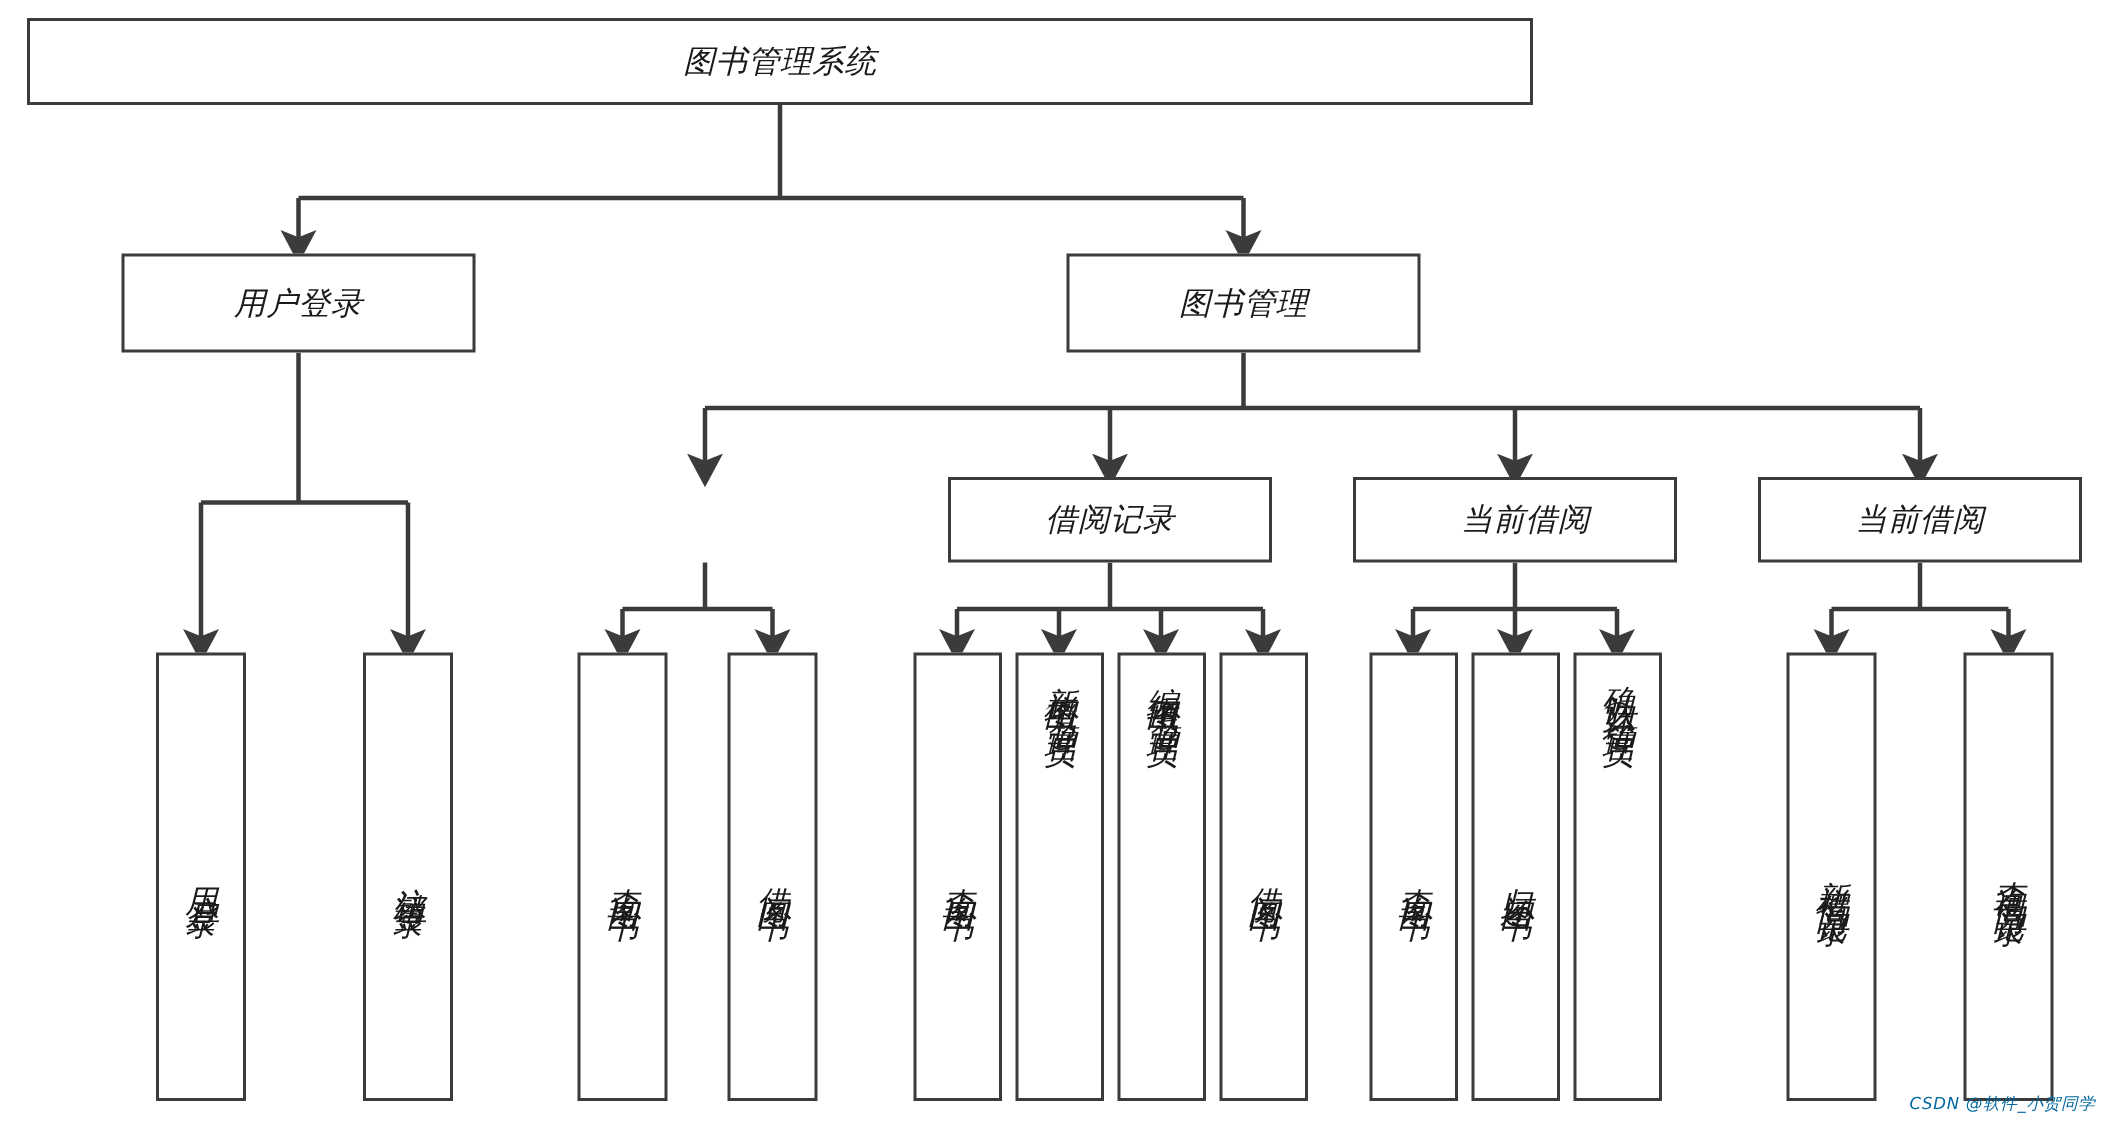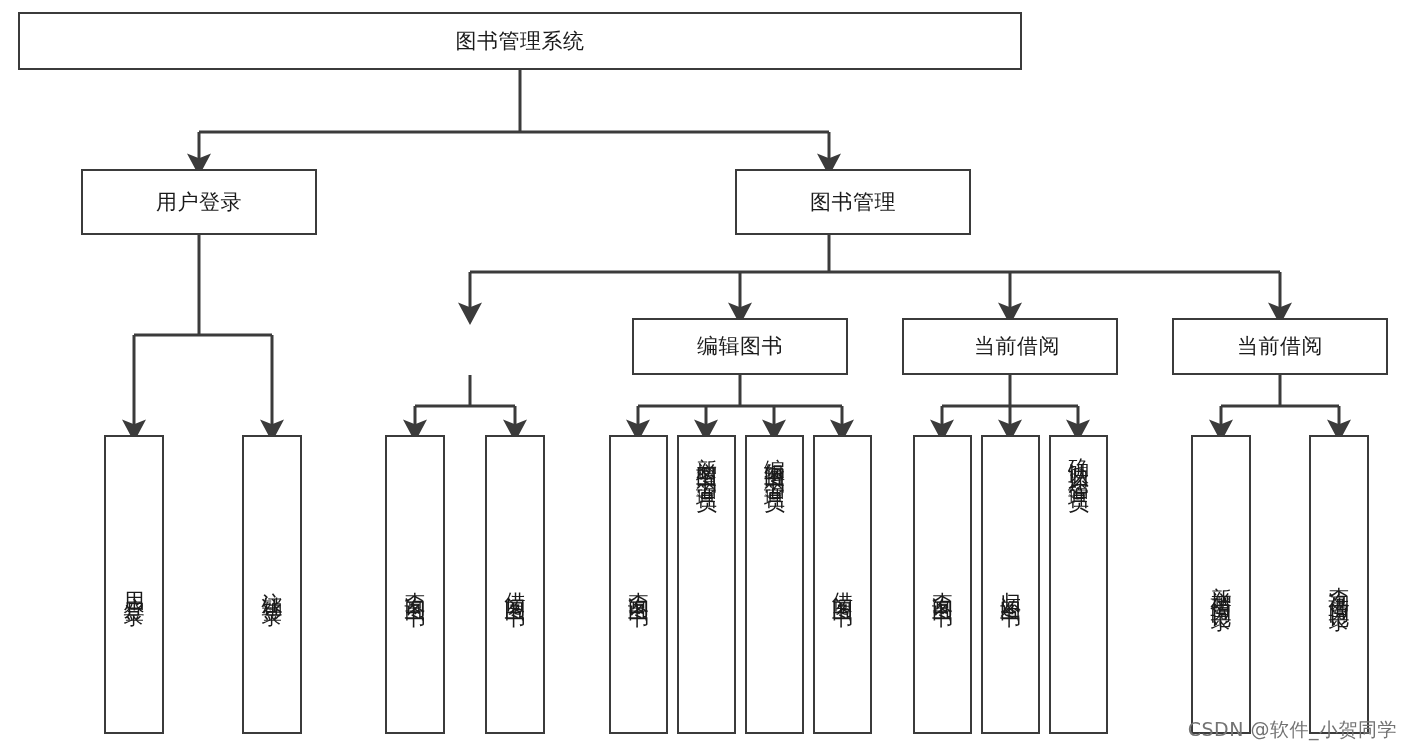--- a/index.html
+++ b/index.html
@@ -11,20 +11,21 @@
     width: 1405px;
     height: 747px;
     font-family: "DejaVu Sans", "Liberation Sans", sans-serif;
     overflow: hidden;
   }
   #diagram-root {
     position: relative;
     width: 1405px;
     height: 747px;
     background: #ffffff;
+    font-style: italic;
   }
   svg#tree-svg {
     position: absolute;
     left: 0;
     top: 0;
     width: 1405px;
     height: 747px;
   }
   .node-box {
     position: absolute;
@@ -58,22 +59,22 @@
     writing-mode: vertical-rl;
     text-orientation: upright;
     letter-spacing: 5px;
     line-height: 1.05;
     white-space: nowrap;
   }
   .watermark {
     position: absolute;
     right: 8px;
     bottom: 4px;
-    font-size: 19px;
-    color: #737373;
+    font-size: 11px;
+    color: #0369a1;
     white-space: nowrap;
     letter-spacing: 0.5px;
   }
 </style>
 </head>
 <body>
 
 <div id="diagram-root">
 
   <svg id="tree-svg" viewBox="0 0 1405 747">
@@ -126,26 +127,26 @@
     </g>
   </svg>
 
   <div class="node-box" style="left:18px; top:12px; width:1004px; height:58px;">
     <span class="node-label-h">图书管理系统</span>
   </div>
 
   <div class="node-box" style="left:81px; top:169px; width:236px; height:66px;">
     <span class="node-label-h">用户登录</span>
   </div>
-  <div class="node-box" style="left:711px; top:169px; width:236px; height:66px;margin-left:24px;">
+  <div class="node-box" style="left:711px; top:169px; width:236px; height:66px;">
     <span class="node-label-h">图书管理</span>
   </div>
 
   <div class="node-box" style="left:632px; top:318px; width:216px; height:57px;">
-    <span class="node-label-h">编辑图书</span>
+    <span class="node-label-h">借阅记录</span>
   </div>
   <div class="node-box" style="left:902px; top:318px; width:216px; height:57px;padding-left:14px;">
     <span class="node-label-h">当前借阅</span>
   </div>
   <div class="node-box" style="left:1172px; top:318px; width:216px; height:57px;">
     <span class="node-label-h">当前借阅</span>
   </div>
 
   <div class="node-box leaf centered" style="left:104px; top:435px; width:60px; height:299px;">
     <span class="node-label-v">用户登录</span>

